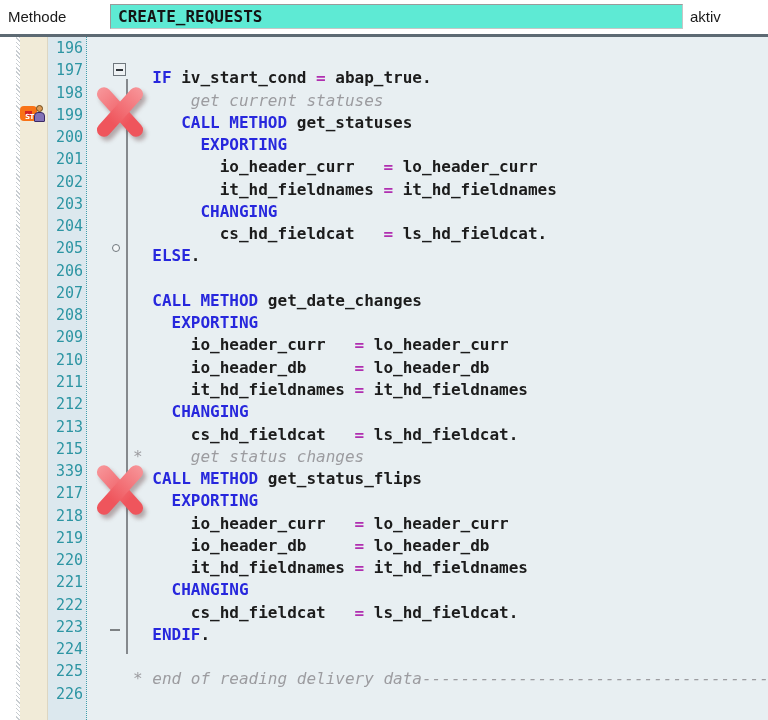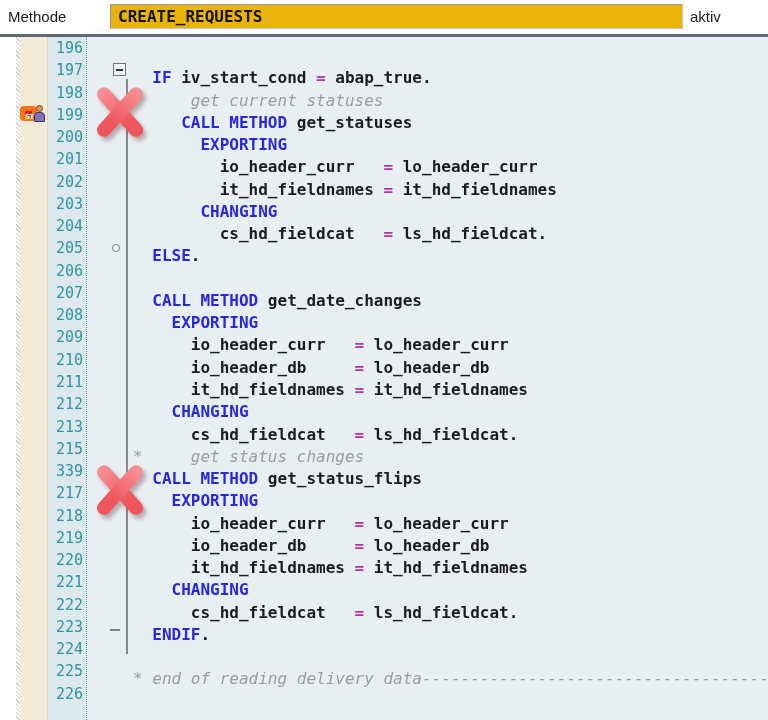--- a/index.html
+++ b/index.html
@@ -3,21 +3,21 @@
 <meta charset="utf-8">
 <style>
   html,body{margin:0;padding:0;}
   body{width:768px;height:720px;overflow:hidden;background:#ffffff;position:relative;
        font-family:"Liberation Sans",sans-serif;}
 
   
   .header{position:absolute;left:0;top:0;width:768px;height:33px;background:#ffffff;text-align:right;}
   .hdr-label{position:absolute;left:8px;top:8px;font:15px "Liberation Sans",sans-serif;color:#1a1a1a;}
   .hdr-field{position:absolute;left:110px;top:4px;width:573px;height:25px;box-sizing:border-box;
-             background:#eab308;border:1px solid #9a9a9a;border-bottom-color:#c6c6c6;border-right-color:#c6c6c6;}
+             background:#5eead4;border:1px solid #9a9a9a;border-bottom-color:#c6c6c6;border-right-color:#c6c6c6;}
   .hdr-field-text{position:absolute;left:7px;top:2px;font:bold 16px/20px "DejaVu Sans Mono",monospace;color:#141414;}
   .hdr-status{position:absolute;left:690px;top:8px;font:15px "Liberation Sans",sans-serif;color:#1a1a1a;}
   .separator{position:absolute;left:0;top:33px;width:768px;height:4px;background:#5d6a73;border-top:1px solid #ffffff;box-sizing:border-box;}
 
   
   .editor{position:absolute;left:16px;top:37px;width:768px;height:683px;background:#e8eff2;overflow:hidden;}
   .col-hatch{position:absolute;left:0;top:0;bottom:0;width:4px;
              background:repeating-linear-gradient(45deg,#ffffff 0 2px,#c8cdd1 2px 3px);}
   .col-icons{position:absolute;left:4px;top:0;bottom:0;width:27px;background:#f1ebd8;border-right:1px solid #ddd6c2;}
   .col-nums{position:absolute;left:32px;top:0;bottom:0;width:38px;background:#dce8ee;}

